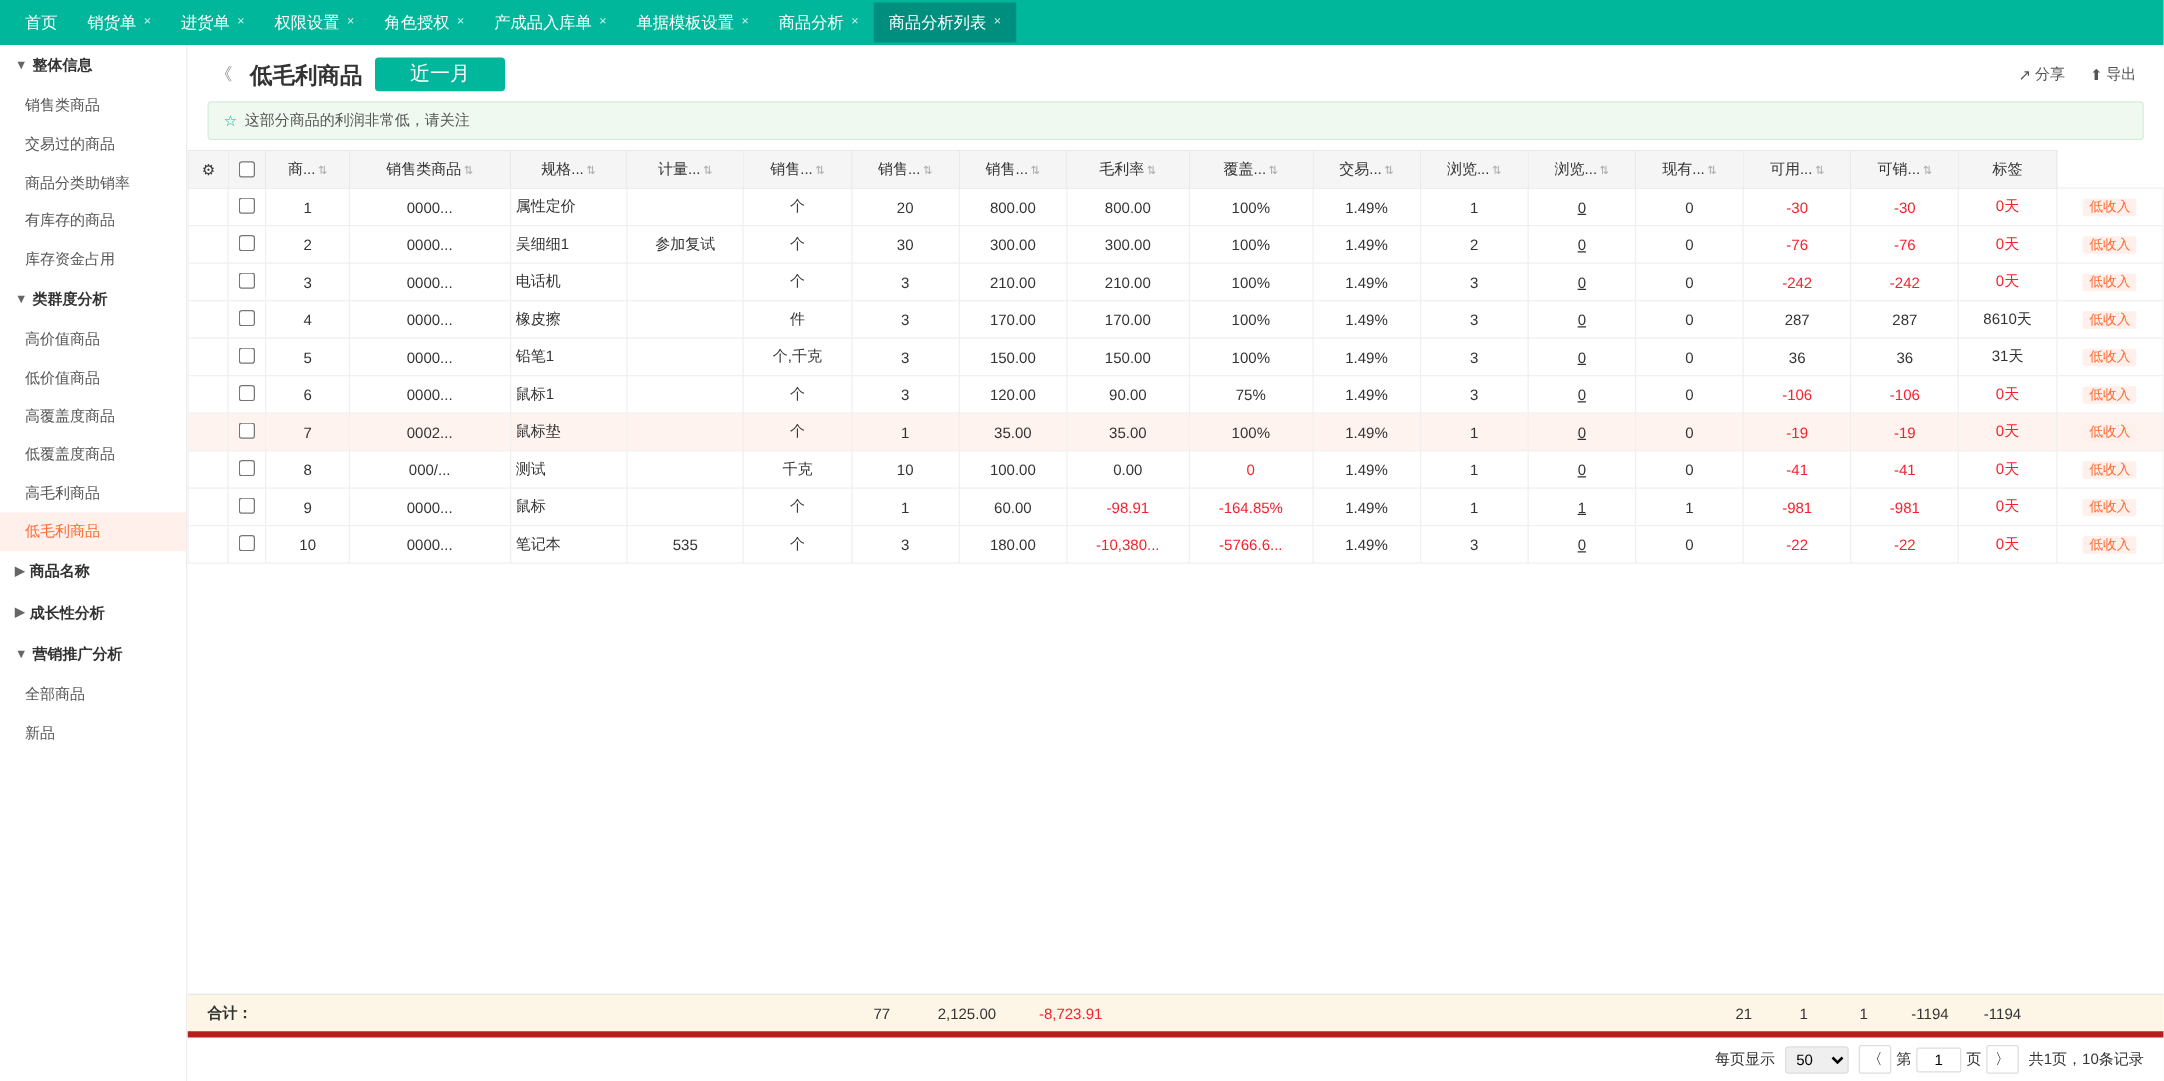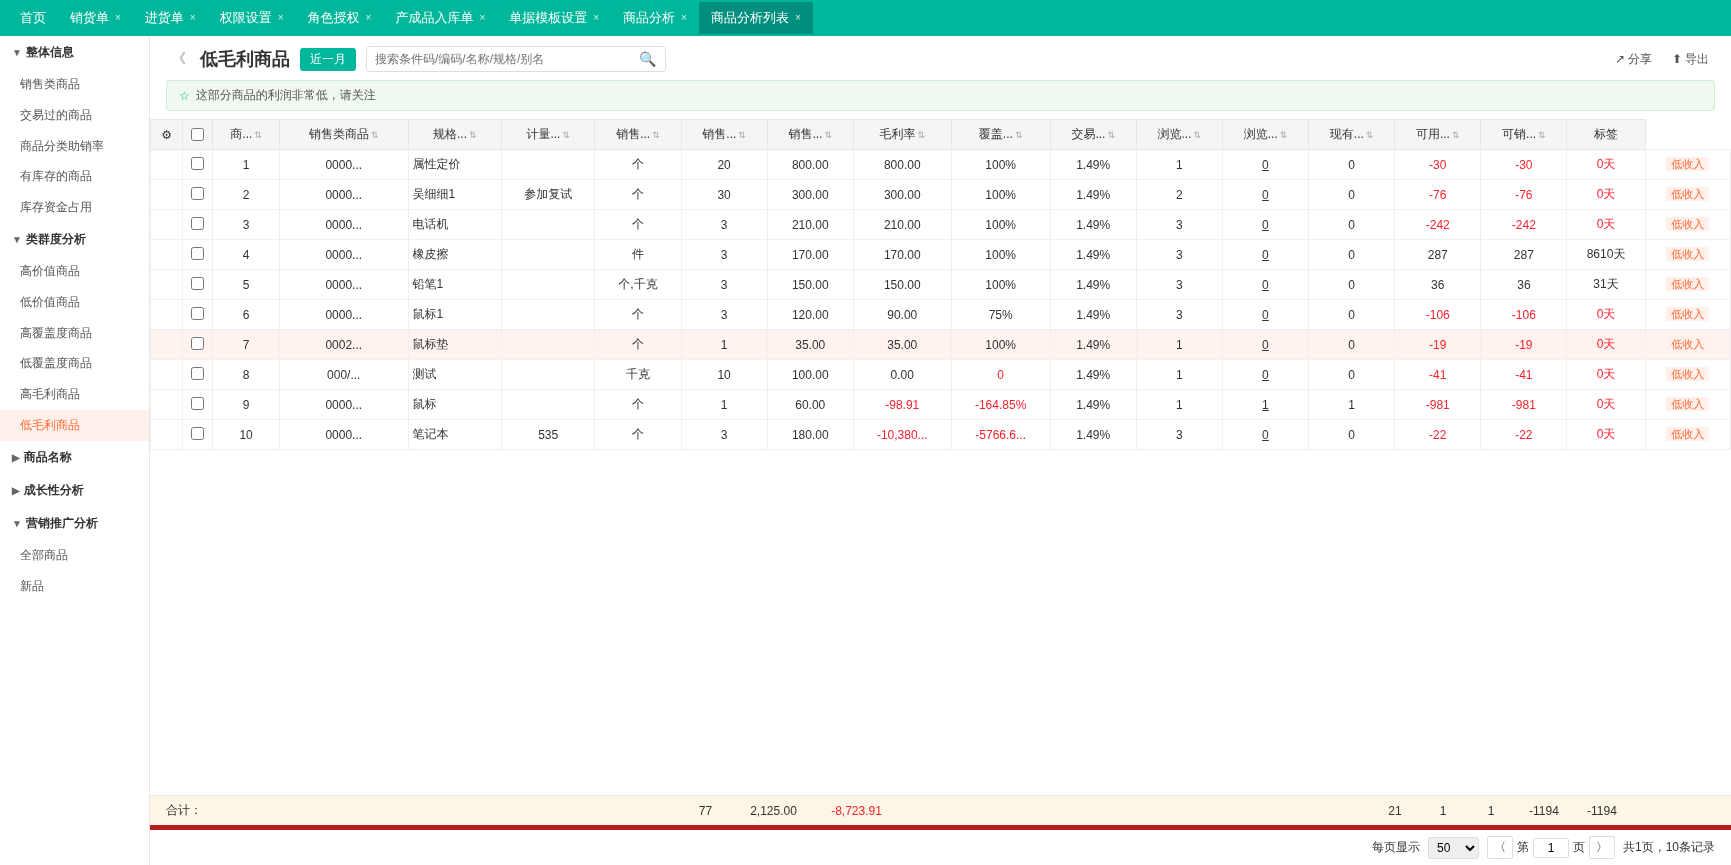--- a/index.html
+++ b/index.html
@@ -85,23 +85,23 @@
     }
     .page-title {
       font-size: 18px;
       font-weight: bold;
       color: #333;
     }
     .filter-btn {
       background: #00b69b;
       color: #fff;
       border: none;
-      padding: 3px 10px;
+      padding: 3px 28px;
       border-radius: 3px;
-      font-size: 12px;
+      font-size: 16px;
       cursor: pointer;
     }
     .search-box {
       flex: 1;
       max-width: 300px;
       border: 1px solid #ddd;
       border-radius: 4px;
       padding: 4px 8px;
       font-size: 12px;
       display: flex;
@@ -208,21 +208,21 @@
     .footer-bar {
       background: #fdf5e6;
       border-top: 1px solid #e8e8e8;
       padding: 6px 16px;
       display: flex;
       align-items: center;
       gap: 8px;
       flex-shrink: 0;
       font-size: 12px;
     }
-    .footer-bar .total-label { font-weight: normal; color: #333; }
+    .footer-bar .total-label { font-weight: bold; color: #333; }
     .footer-bar .total-val { color: #333; }
     .footer-bar .total-red { color: #f5222d; }
 
     
     .pagination-bar {
       background: #fff;
       border-top: 5px solid #b91c1c;
       padding: 6px 16px;
       display: flex;
       align-items: center;
@@ -349,24 +349,20 @@
     <div class="sidebar-item">全部商品</div>
     <div class="sidebar-item">新品</div>
   </aside>
 
   <div class="content-area">
 
     <div class="page-header">
       <span class="collapse-btn">《</span>
       <span class="page-title">低毛利商品</span>
       <button class="filter-btn">近一月</button>
-      <div class="search-box">
-        <input type="text" placeholder="搜索条件码/编码/名称/规格/别名" style="">
-        <span class="search-icon">🔍</span>
-      </div>
       <div class="header-actions">
         <button class="action-btn">
           <span>↗</span>
           <span>分享</span>
         </button>
         <button class="action-btn">
           <span>⬆</span>
           <span>导出</span>
         </button>
       </div>

